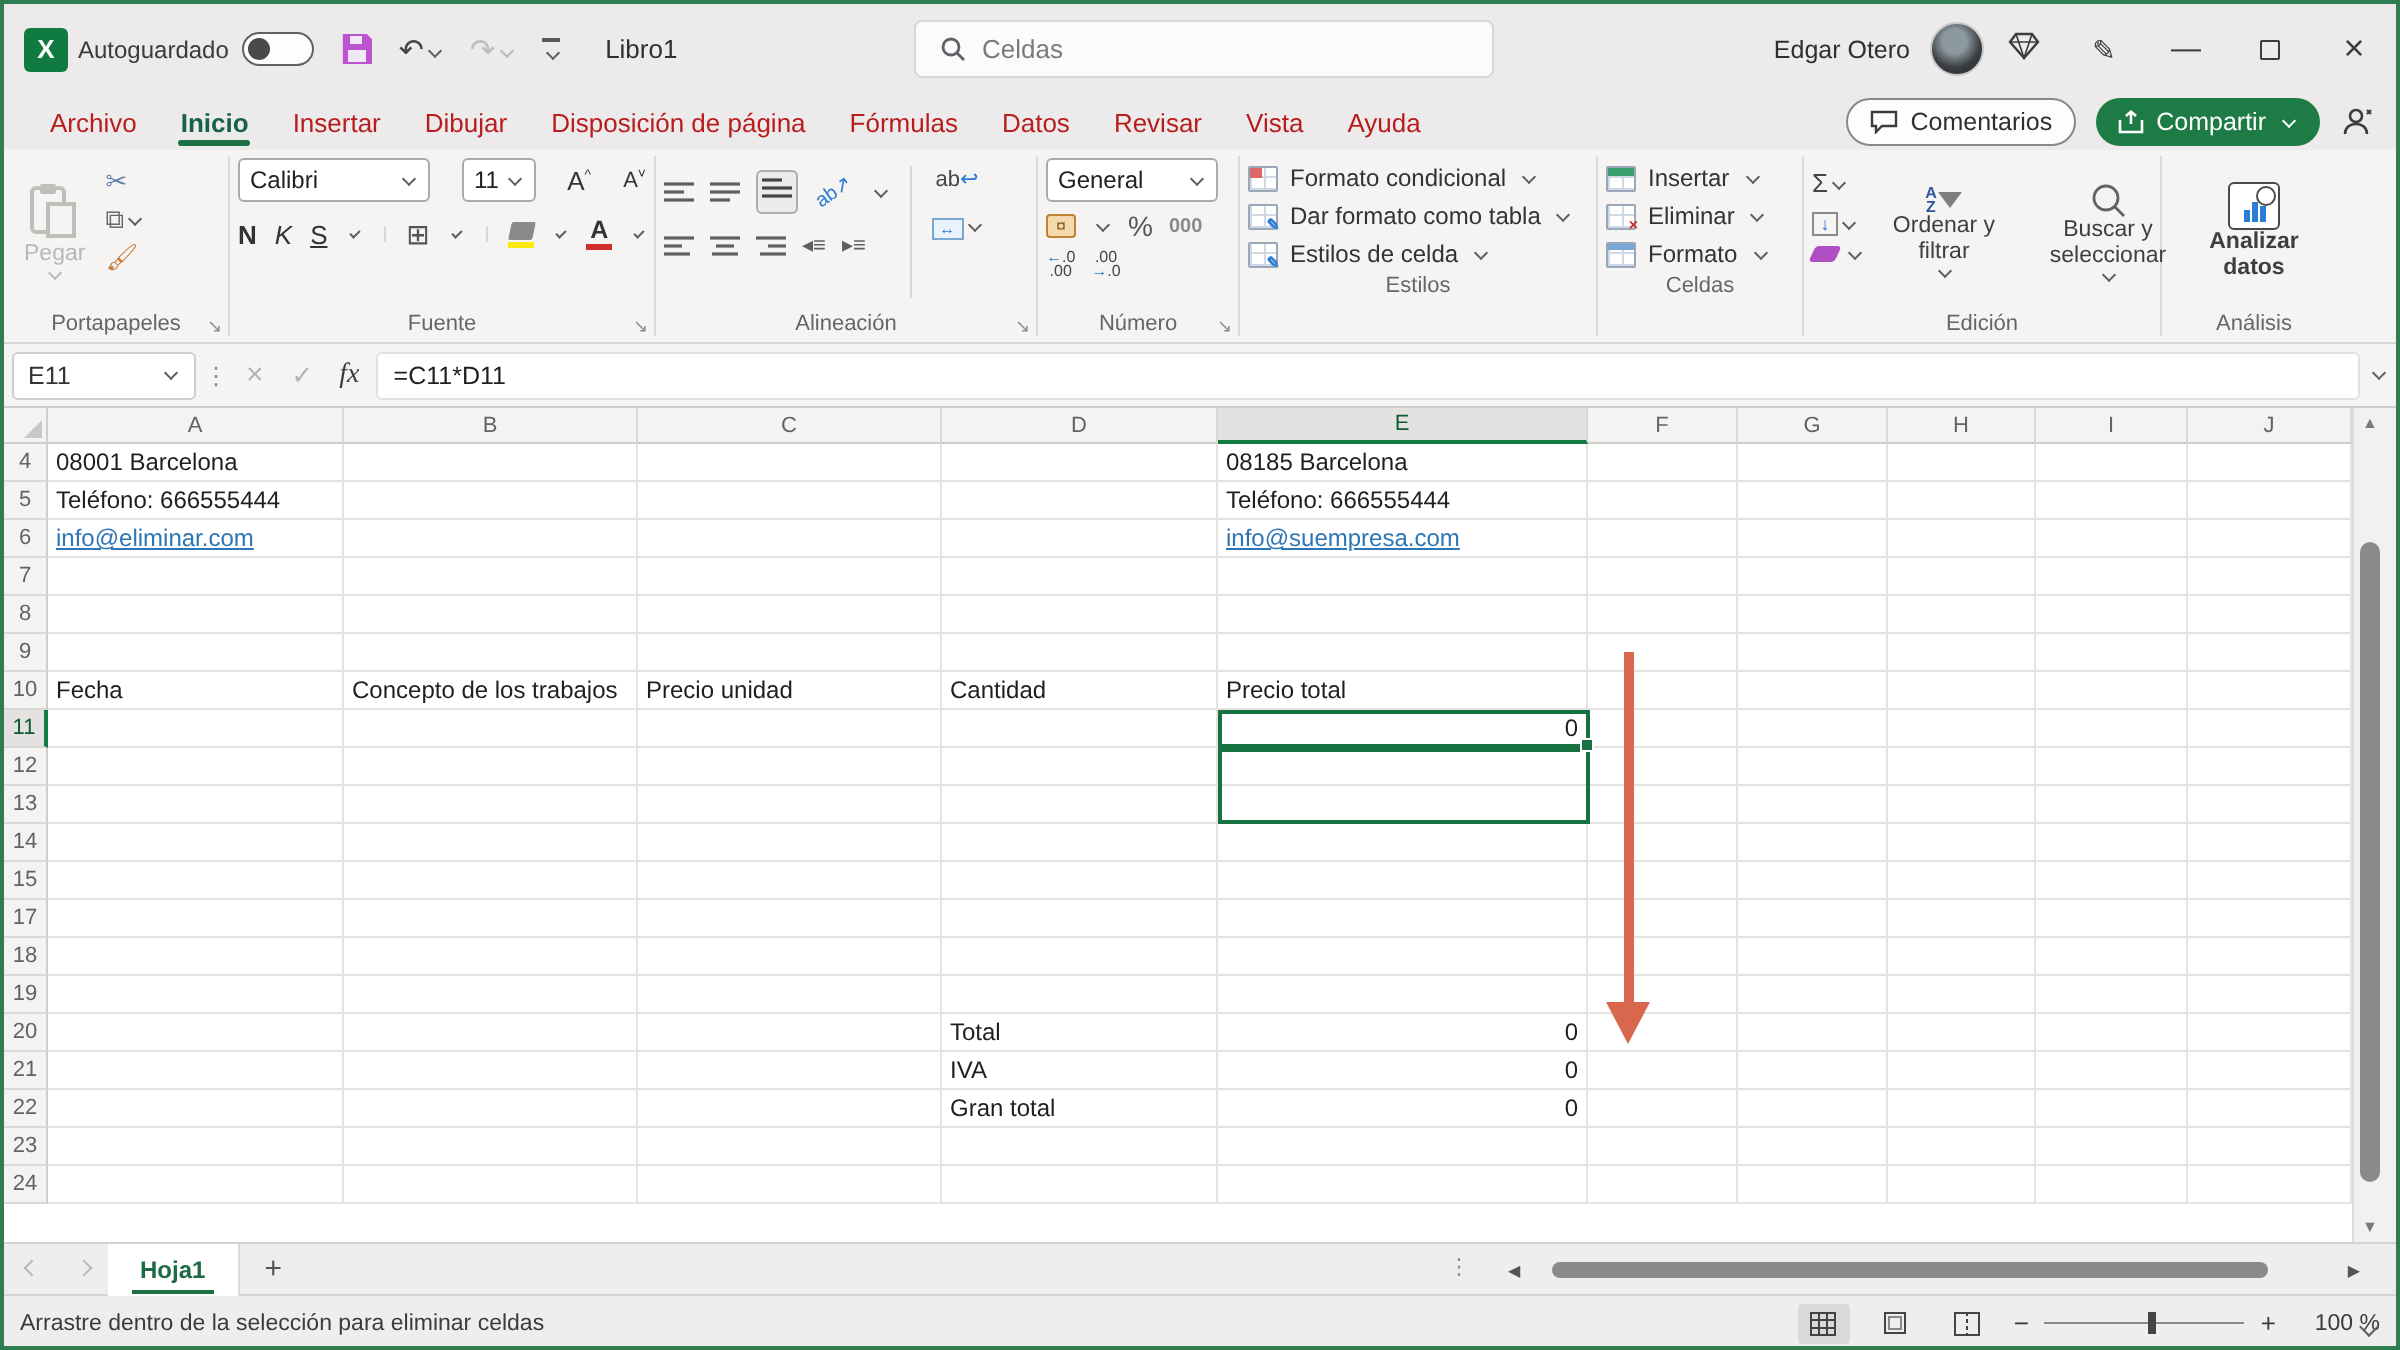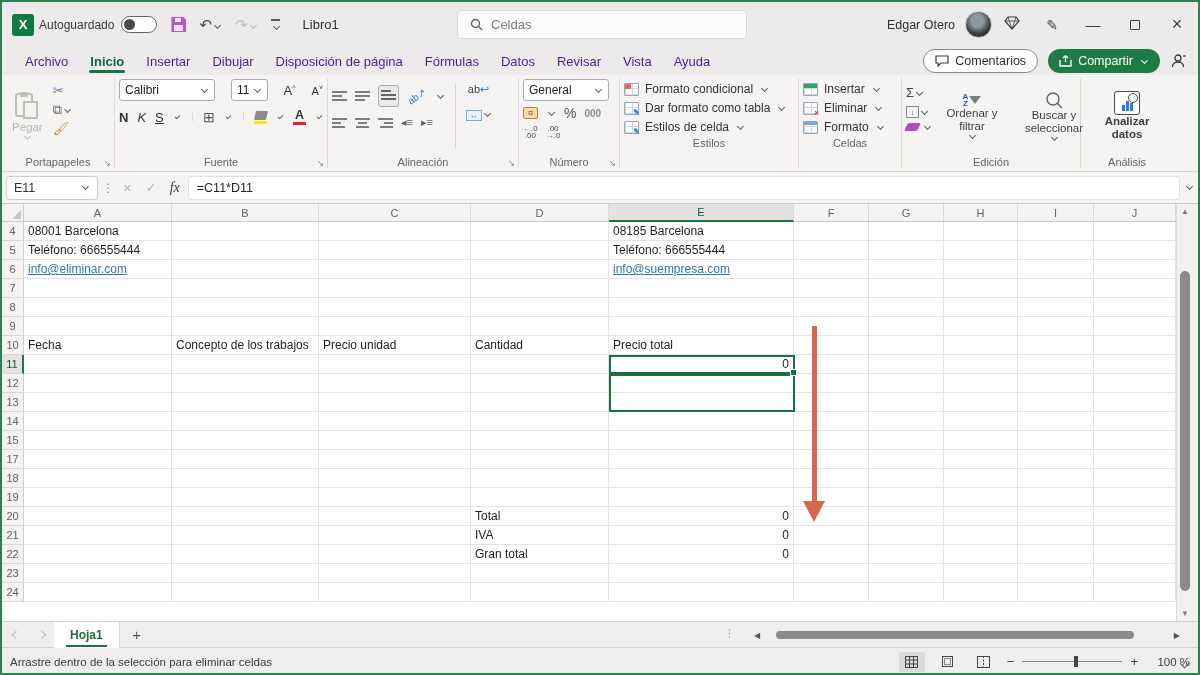--- a/index.html
+++ b/index.html
@@ -35,21 +35,21 @@
   .searchbox span.ph { font-size:13px; color:#7a7a7a; }
   .tb-right { position:absolute; right:0; top:0; height:45px; display:flex; align-items:center; }
   .username { font-size:12.5px; color:#2f2f2f; margin-right:10px; }
   .avatar { width:27px; height:27px; border-radius:50%; background:radial-gradient(circle at 45% 35%, #8c9aa0 0 28%, #3c3f41 60%, #23272a); border:1px solid #c9c9c9; }
   .tb-ico { width:40px; text-align:center; font-size:14px; color:#3c3c3c; }
   .winbtn { width:42px; height:45px; display:flex; align-items:center; justify-content:center; font-size:15px; color:#3c3c3c; }
   .maxbox { width:10px; height:10px; border:1.2px solid #3c3c3c; border-radius:1px; }
 
   
   .tabrow { height:28px; background:#eceaea; display:flex; align-items:center; padding-left:12px; position:relative; }
-  .rtab { font-size:13px; color:#4c1d95; padding:0 11px; height:28px; display:flex; align-items:center; }
+  .rtab { font-size:13px; color:#b91c1c; padding:0 11px; height:28px; display:flex; align-items:center; }
   .rtab.active { color:#17614a; font-weight:bold; position:relative; }
   .rtab.active:after { content:""; position:absolute; left:10px; right:10px; bottom:2px; height:3px; border-radius:2px; background:#1e7145; }
   .tabrow-right { position:absolute; right:10px; top:2px; display:flex; align-items:center; gap:10px; }
   .btn-comments { display:flex; align-items:center; gap:6px; border:1px solid #8a8886; border-radius:14px; background:#fdfdfd; height:24px; padding:0 11px; font-size:12.5px; color:#2f2f2f; }
   .btn-share { display:flex; align-items:center; gap:6px; border-radius:14px; background:#1d7c45; height:24px; padding:0 11px; font-size:12.5px; color:#fff; }
   .btn-share .chev { border-color:#fff; }
 
   
   .ribbon { height:97px; background:#f6f4f3; border-bottom:1px solid #d9d6d4; display:flex; }
   .rgroup { display:flex; flex-direction:column; position:relative; padding:4px 4px 0 4px; }

